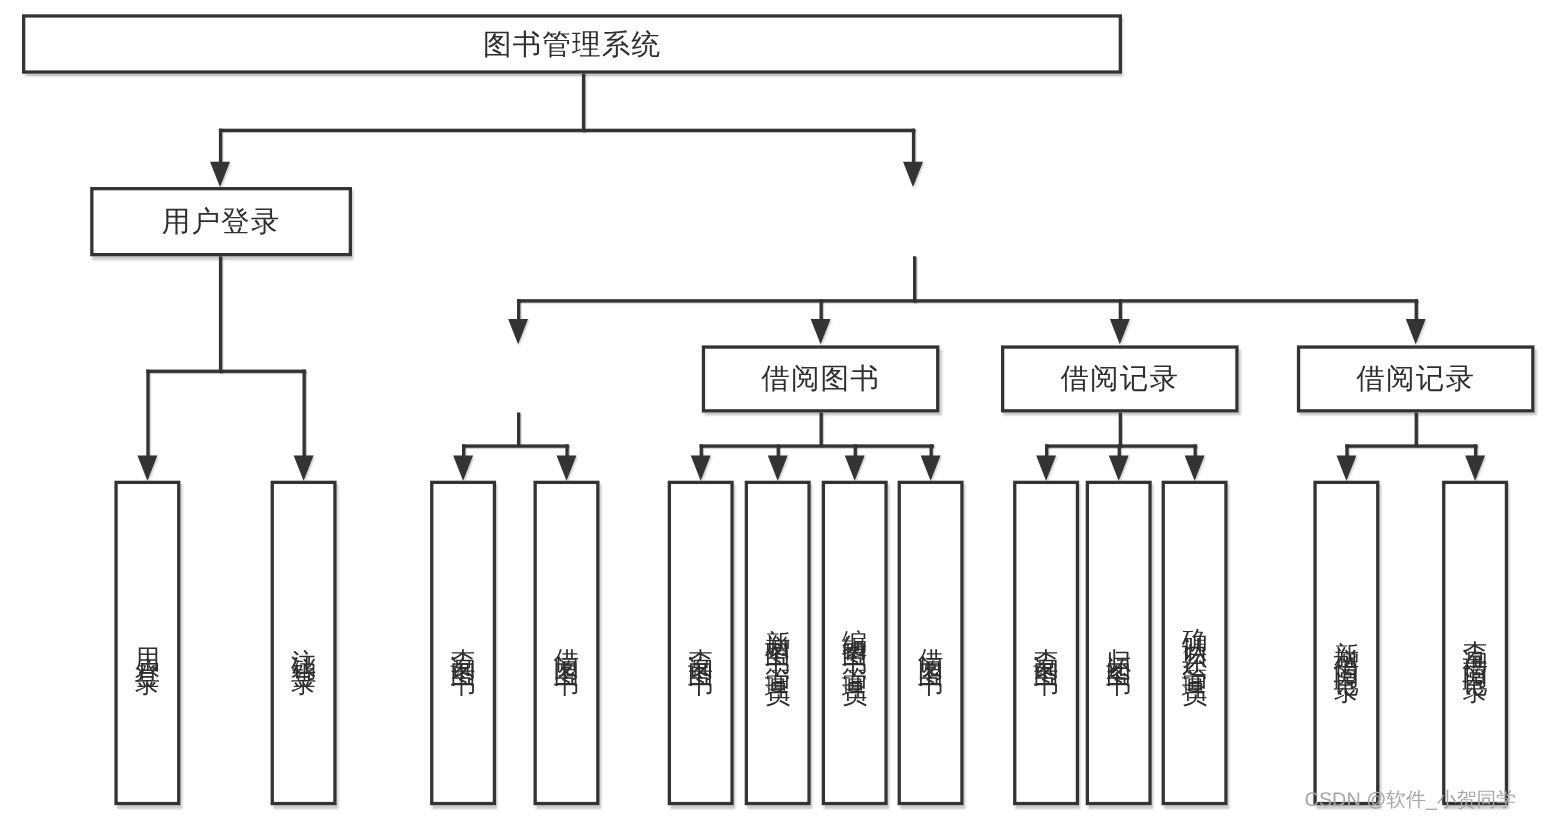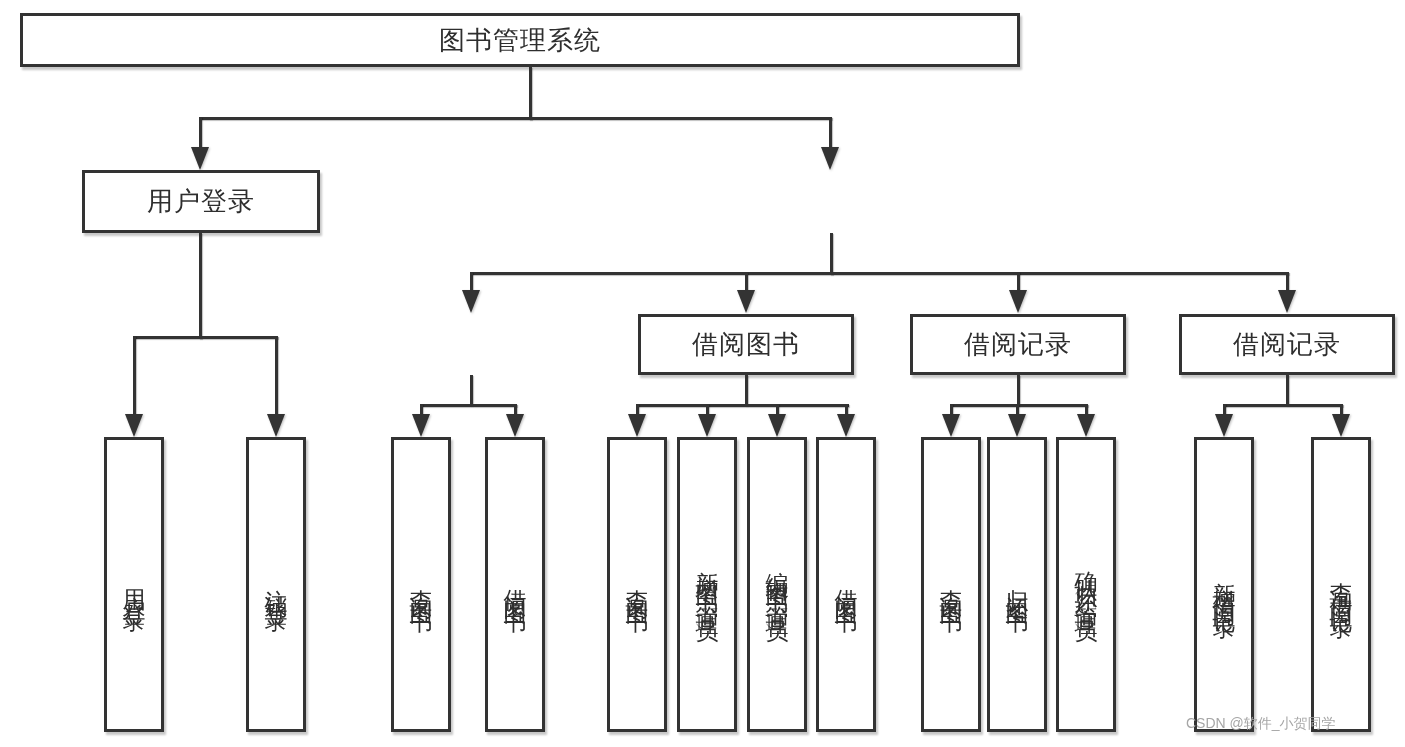--- a/index.html
+++ b/index.html
@@ -45,21 +45,21 @@
     height: 0;
     border-left: 9px solid transparent;
     border-right: 9px solid transparent;
     border-top: 23px solid #333333;
     filter: drop-shadow(1px 1px 1px rgba(0,0,0,0.25));
   }
   .watermark {
     position: absolute;
     left: 1186px;
     top: 715px;
-    font-size: 14px;
+    font-size: 18px;
     color: #a6a6a6;
     white-space: nowrap;
   }
 </style>
 </head>
 <body>
 
 <div class="canvas">
 
   <div class="box hbox" style="left:20px;top:13px;width:1000px;height:54px">

